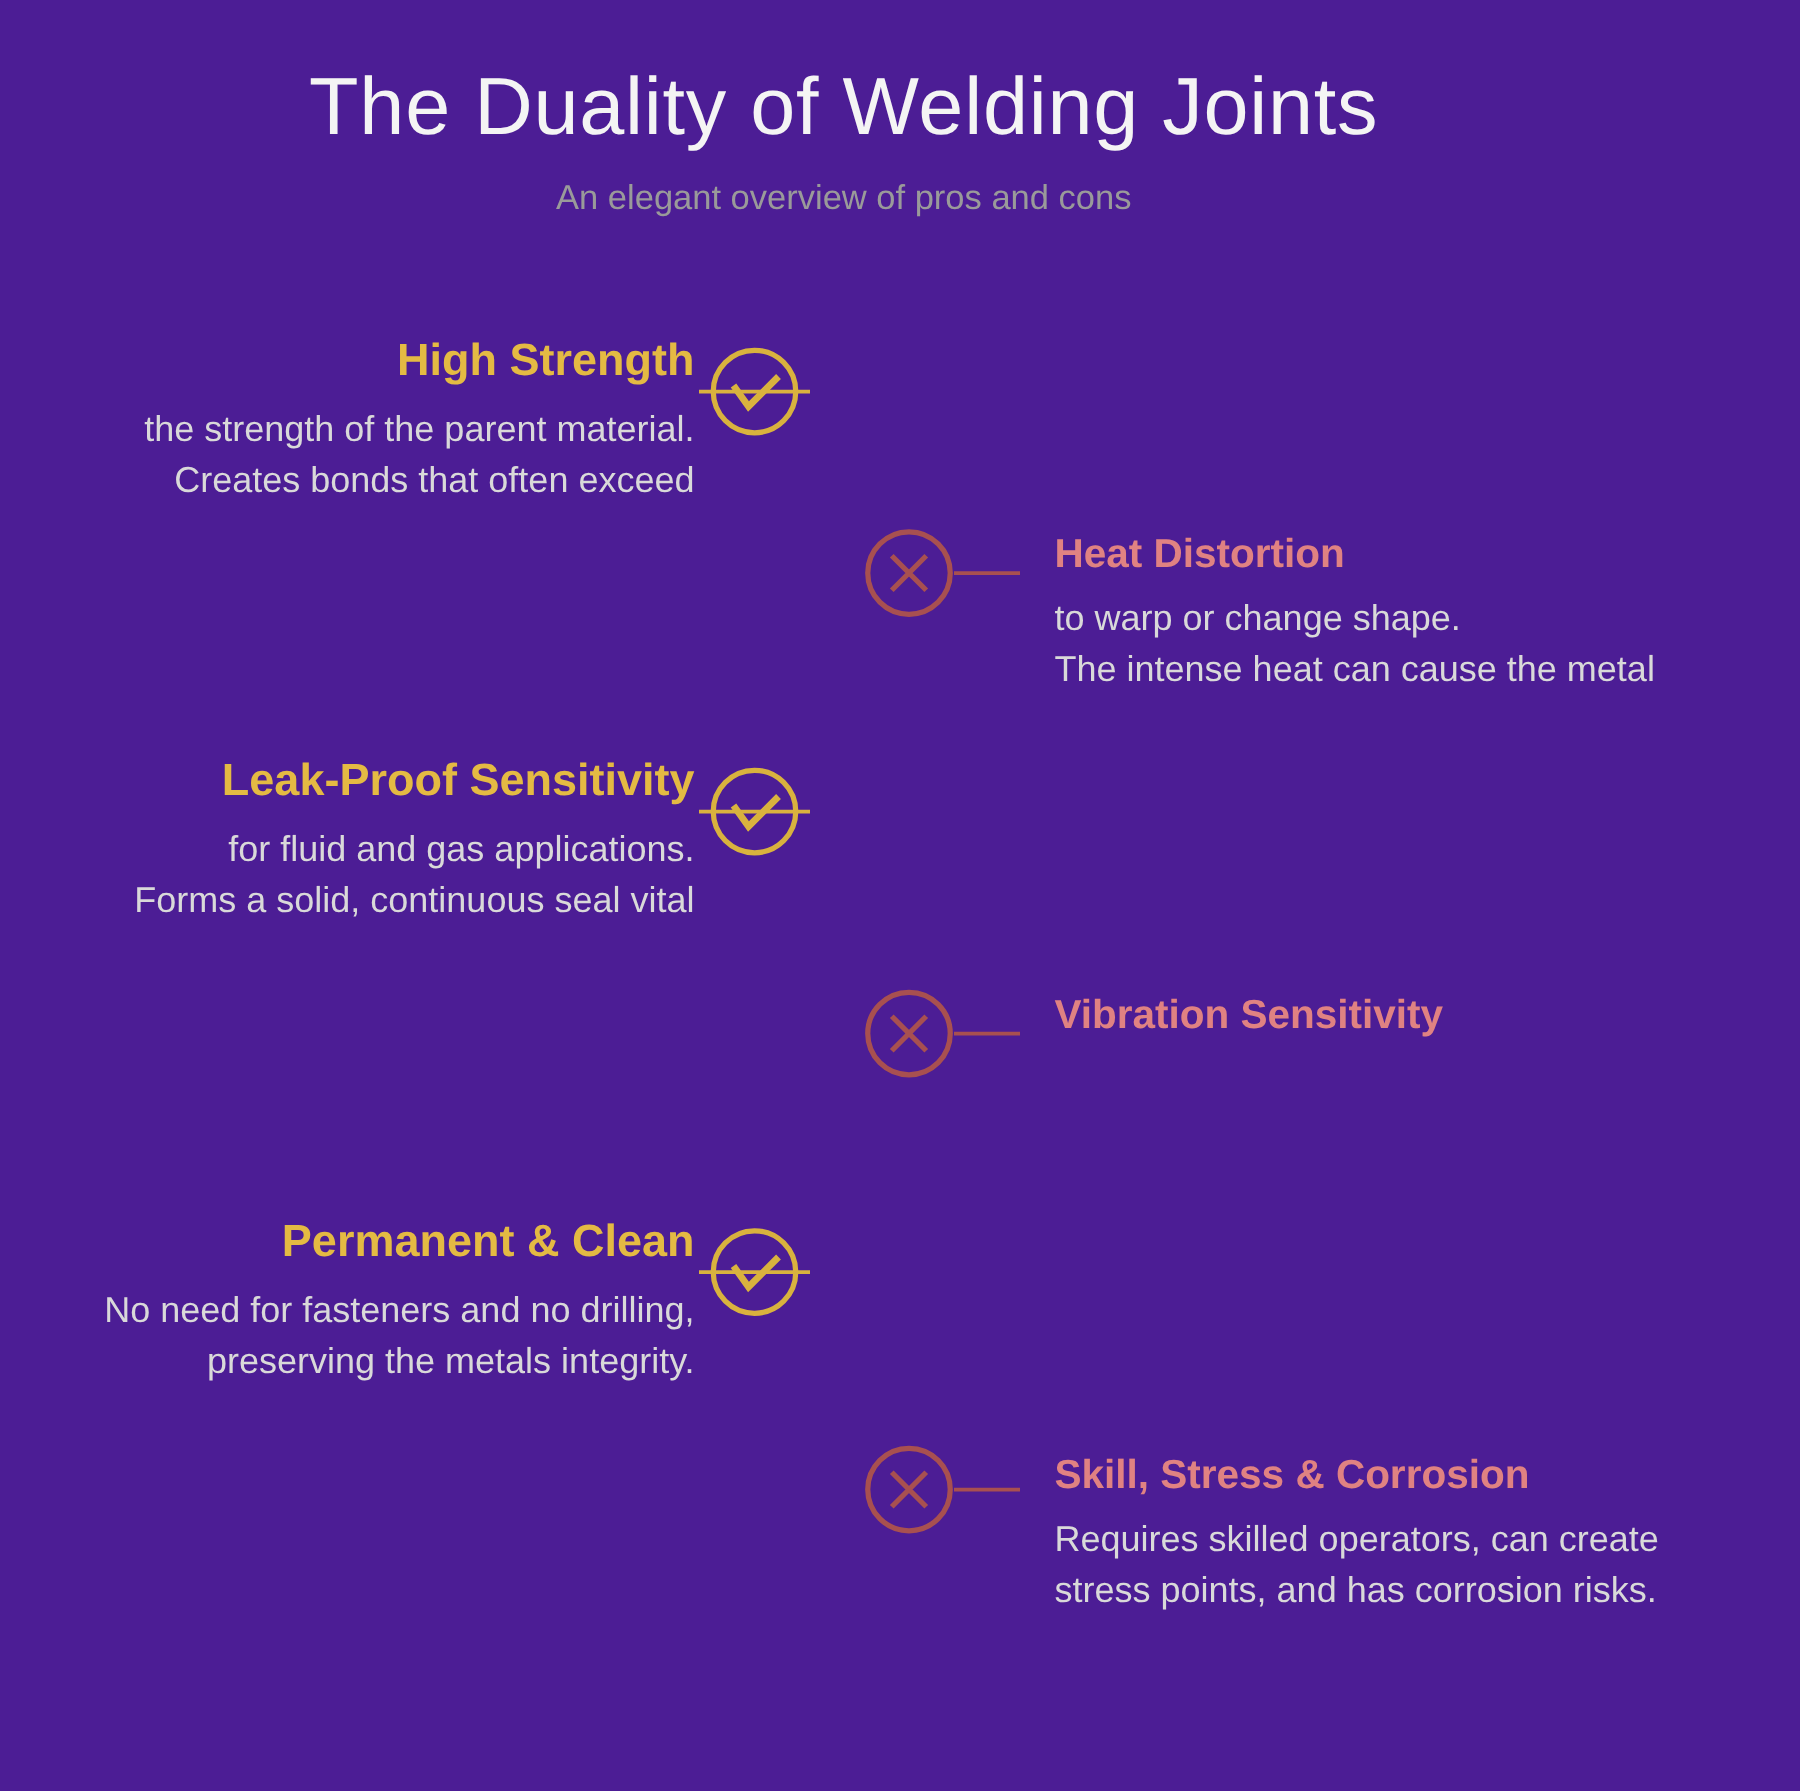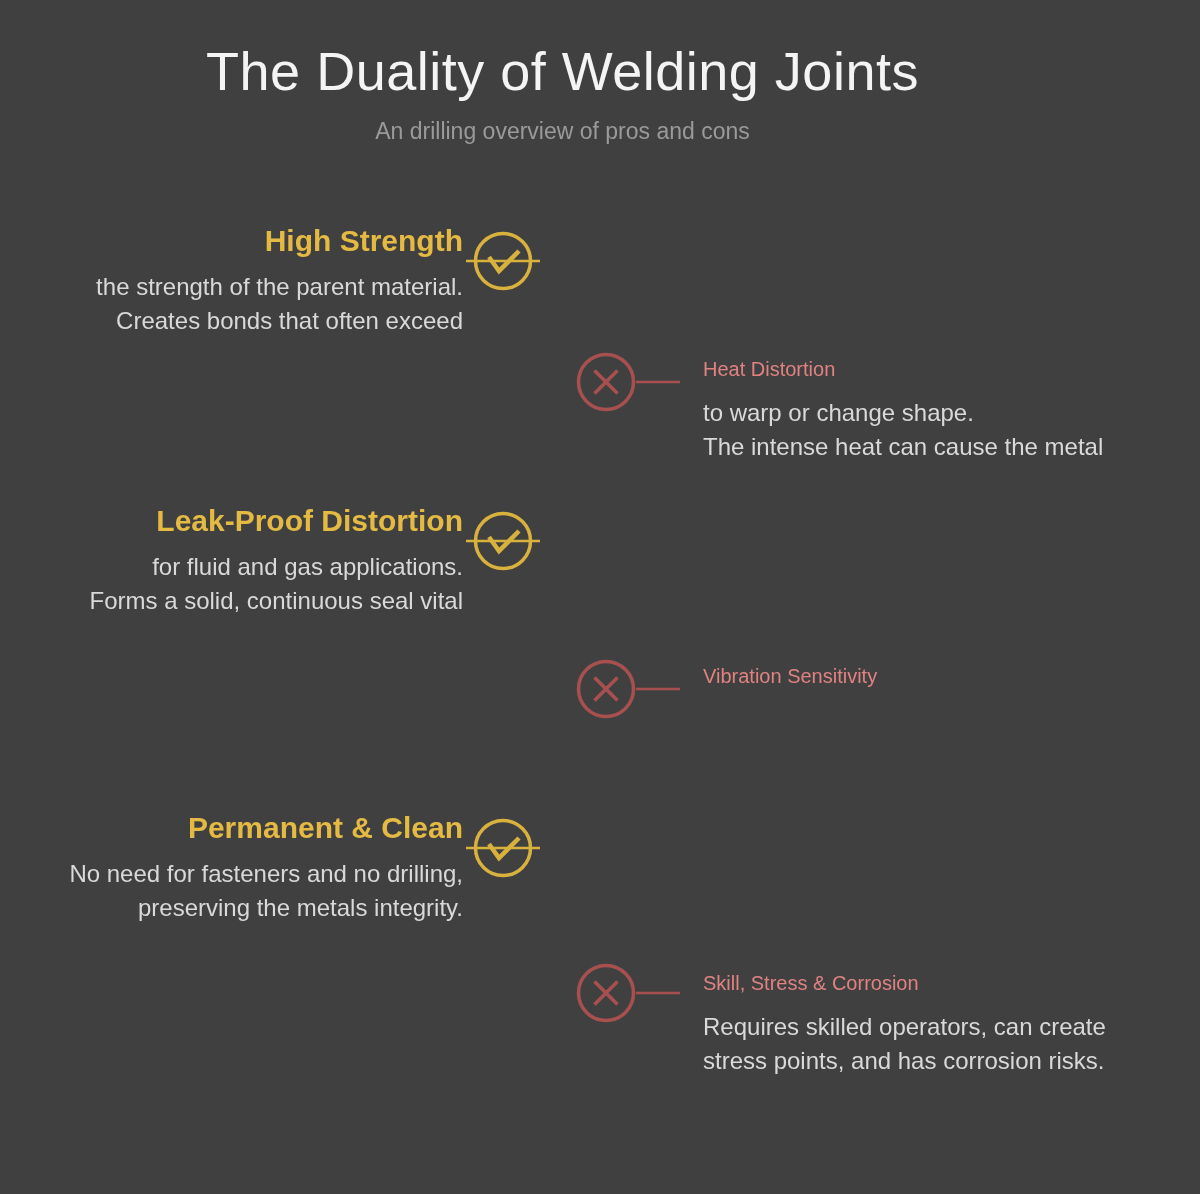--- a/index.html
+++ b/index.html
@@ -5,21 +5,21 @@
   html, body { margin: 0; padding: 0; }
   body {
     background: #151312;
     font-family: "Liberation Sans", sans-serif;
     -webkit-font-smoothing: antialiased;
   }
   .canvas {
     position: relative;
     width: 1200px;
     height: 1194px;
-    background: #404040;
+    background: #4c1d95;
     overflow: hidden;
   }
 
   
   .header {
     position: absolute;
     left: 0;
     top: 40px;
     width: 1125px;
     text-align: center;
@@ -56,23 +56,23 @@
 
   
   .con-block {
     position: absolute;
     left: 703px;
     width: 480px;
     text-align: left;
   }
   .con-block h2 {
     margin: 0;
-    font-size: 20px;
+    font-size: 27px;
     line-height: 42px;
-    font-weight: 400;
+    font-weight: 700;
     color: #e08282;
   }
   .con-block .body { margin-top: 6px; }
 
   .body .line {
     font-size: 24px;
     line-height: 34px;
     color: #d9d9d9;
     white-space: nowrap;
   }
@@ -94,21 +94,21 @@
   .con-icon-2 { left: 576px; top: 657px; }
   .con-icon-3 { left: 576px; top: 961px; }
 </style>
 </head>
 <body style="background: rgb(21, 19, 18);">
 
 <div class="canvas">
 
   <div class="header">
     <h1 class="title">The Duality of Welding Joints</h1>
-    <p class="subtitle">An drilling overview of pros and cons</p>
+    <p class="subtitle">An elegant overview of pros and cons</p>
   </div>
 
   <section class="pro-block pro-1">
     <h2>High Strength</h2>
     <div class="body">
       <div class="line">the strength of the parent material.</div>
       <div class="line">Creates bonds that often exceed</div>
     </div>
   </section>
   <div class="icon pro-icon-1">
@@ -128,21 +128,21 @@
   </section>
   <div class="icon con-icon-1">
     <svg width="126" height="64" viewBox="0 0 126 64" fill="none">
       <circle cx="30" cy="32" r="27.5" stroke="#a85050" stroke-width="3.5"></circle>
       <path d="M 18.5 20.5 L 41.5 43.5 M 41.5 20.5 L 18.5 43.5" stroke="#a85050" stroke-width="3.5"></path>
       <line x1="60" y1="32" x2="104" y2="32" stroke="#a85050" stroke-width="2.5"></line>
     </svg>
   </div>
 
   <section class="pro-block pro-2">
-    <h2>Leak-Proof Distortion</h2>
+    <h2>Leak-Proof Sensitivity</h2>
     <div class="body">
       <div class="line">for fluid and gas applications.</div>
       <div class="line">Forms a solid, continuous seal vital</div>
     </div>
   </section>
   <div class="icon pro-icon-2">
     <svg width="76" height="64" viewBox="0 0 76 64" fill="none">
       <line x1="1" y1="32" x2="75" y2="32" stroke="#d9b23e" stroke-width="2.5"></line>
       <circle cx="38" cy="32" r="27.5" stroke="#d9b23e" stroke-width="3.5"></circle>
       <path d="M 24 28 L 34 42 L 54 22" stroke="#d9b23e" stroke-width="4.5" fill="none"></path>

